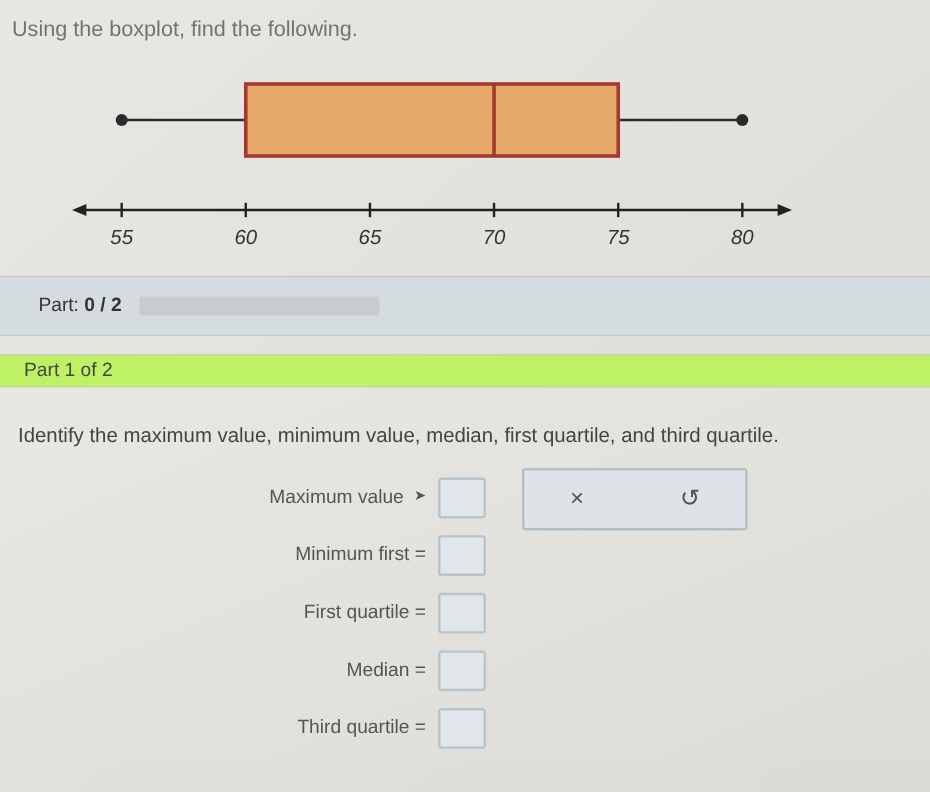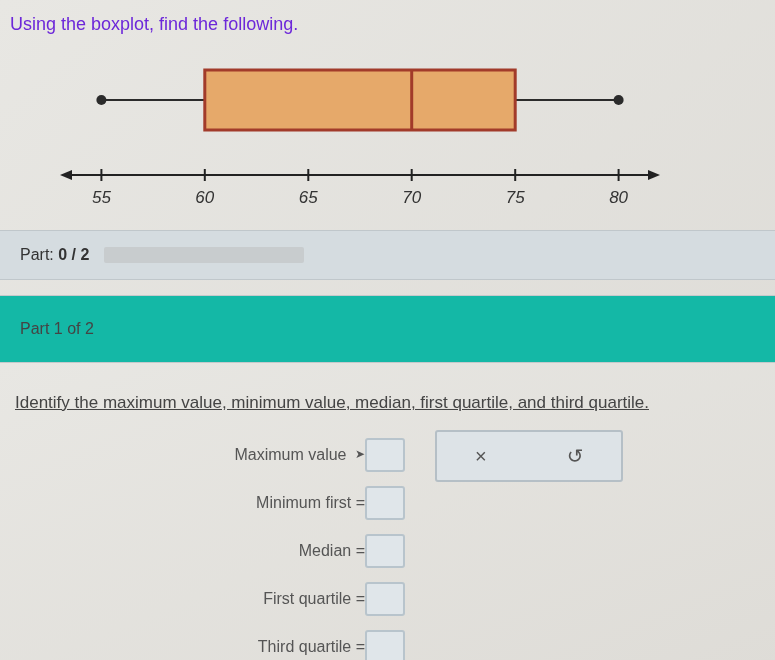--- a/index.html
+++ b/index.html
@@ -6,85 +6,85 @@
     body {
       width: 775px;
       height: 660px;
       background: linear-gradient(to bottom right, #e8e7e3, #dcdad5);
       font-family: -apple-system, BlinkMacSystemFont, "Segoe UI", Arial, sans-serif;
       color: #333;
       overflow: hidden;
     }
     .prompt-text {
       font-size: 18px;
-      color: #6d28d9;
+      color: #737373;
       padding: 14px 0 10px 10px;
     }
     .chart-area {
       width: 600px;
       margin-left: 60px;
       position: relative;
       font-style: italic;
     }
     .boxplot-svg {
       display: block;
     }
     .part-bar {
       background: #d5dce0;
       border-top: 1px solid #c0c7cb;
       border-bottom: 1px solid #c0c7cb;
       display: flex;
       align-items: center;
-      padding: 10px 20px;
+      padding: 10px 32px;
       margin-top: 15px;
       height: 50px;
     }
     .part-label {
       font-size: 16px;
       color: #333;
     }
     .part-label strong { font-weight: bold; }
     .progress-wrap {
       width: 200px;
       height: 16px;
       background: #c8ccce;
       margin-left: 15px;
       border-radius: 2px;
       position: relative;
     }
     .section-header {
-      background: #14b8a6;
+      background: #bef264;
       border-top: 1px solid #c5c9cb;
       border-bottom: 1px solid #c5c9cb;
-      padding: 24px 20px;
+      padding: 4px 20px;
       font-size: 16px;
       color: #444;
       margin-top: 15px;
     }
     .question-area {
       padding: 30px 15px 10px 15px;
       background: linear-gradient(to bottom right, #e8e7e3, #dedcd7);
     }
     .question-text {
       font-size: 17px;
       color: #444;
       margin-bottom: 25px;
-      text-decoration: underline;
     }
     .answer-grid {
       display: flex;
       flex-direction: column;
       gap: 14px;
       margin-left: 90px;
       width: 300px;
     }
     .answer-row {
       display: flex;
       align-items: center;
       justify-content: flex-end;
+      gap: 10px;
     }
     .answer-label {
       font-size: 16px;
       color: #555;
       text-align: right;
     }
     .cursor-icon {
       font-size: 12px;
       display: inline-block;
       transform: translateY(-2px);
@@ -183,29 +183,29 @@
       <div class="answer-row">
         <span class="answer-label">
           <span>Minimum first</span>
           <span>=</span>
         </span>
         <input class="answer-input" value="" style="">
       </div>
 
       <div class="answer-row">
         <span class="answer-label">
+          <span>First quartile</span>
+          <span>=</span>
+        </span>
+        <input class="answer-input" value="" style="">
+      </div>
+
+      <div class="answer-row">
+        <span class="answer-label">
           <span>Median</span>
-          <span>=</span>
-        </span>
-        <input class="answer-input" value="" style="">
-      </div>
-
-      <div class="answer-row">
-        <span class="answer-label">
-          <span>First quartile</span>
           <span>=</span>
         </span>
         <input class="answer-input" value="" style="">
       </div>
 
       <div class="answer-row">
         <span class="answer-label">
           <span>Third quartile</span>
           <span>=</span>
         </span>

